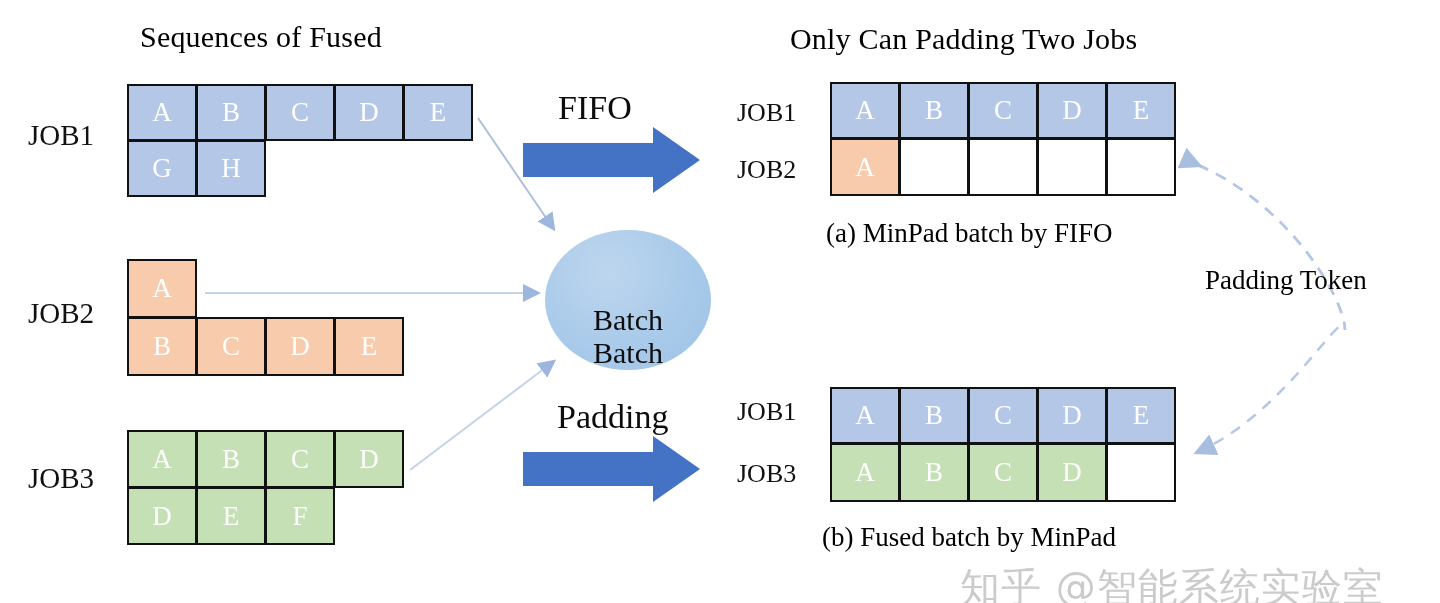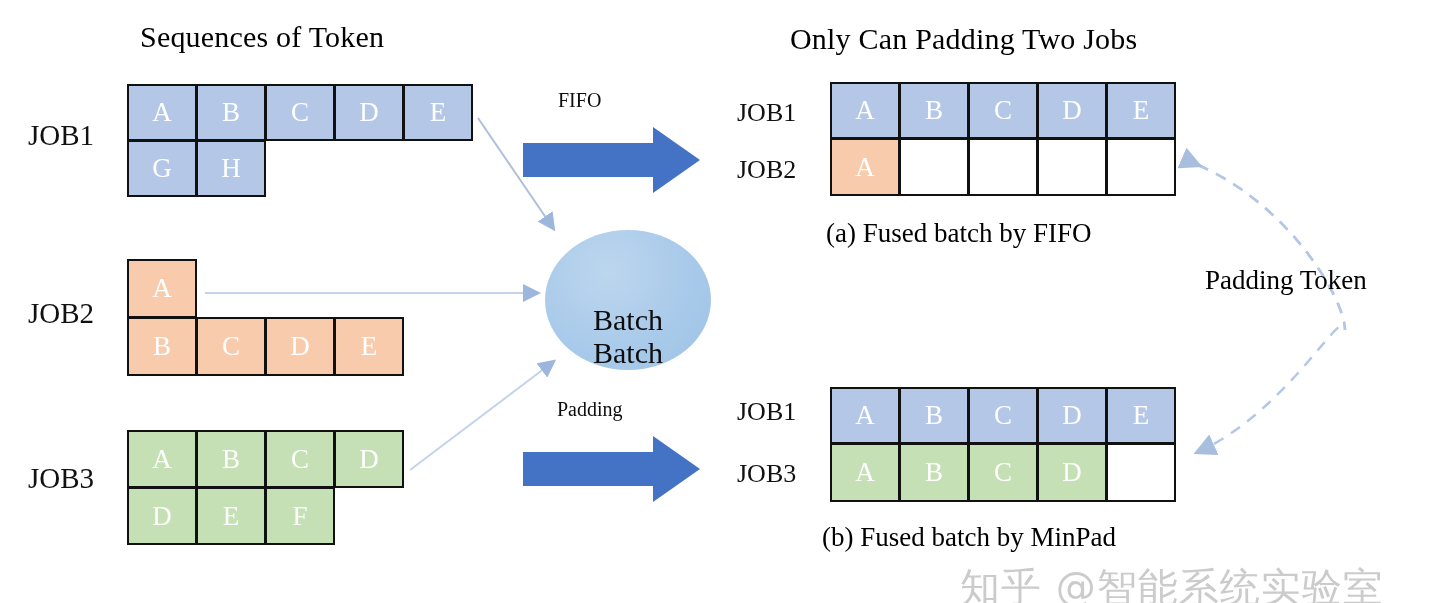--- a/index.html
+++ b/index.html
@@ -81,21 +81,21 @@
 
   .padlabel{
     font-family:"Liberation Serif", serif;
     font-size:27px;
     color:#000000;
     white-space:nowrap;
   }
 
   .arrowlabel{
     font-family:"Liberation Serif", serif;
-    font-size:20px;
+    font-size:34px;
     color:#0d0d0d;
     white-space:nowrap;
   }
 
   
   .watermark{
     position:absolute;
     font-family:"DejaVu Sans", sans-serif;
     font-size:40px;
     color:rgba(130,130,130,0.42);
@@ -141,21 +141,21 @@
     <g>
       <path d="M523,452 L653,452 L653,436 L700,469 L653,502 L653,486 L523,486 Z" fill="#4472c4"></path>
     </g>
 
     <g>
       <path d="M1198,165 C1290,205 1345,300 1345,330 C1345,300 1290,410 1198,452" fill="none" stroke="#b4c7e7" stroke-width="2.5" stroke-dasharray="11,9" marker-end="url(#dashhead)"></path>
       <path d="M1198,165 C1290,205 1345,300 1345,330" fill="none" stroke="#b4c7e7" stroke-width="2.5" stroke-dasharray="11,9" marker-start="url(#dashhead)"></path>
     </g>
   </svg>
 
-  <div class="abs heading" style="left:140px;top:20px;">Sequences of Token</div>
+  <div class="abs heading" style="left:140px;top:20px;">Sequences of Fused</div>
 
   <div class="abs heading" style="left:790px;top:22px;">Only Can Padding Two Jobs</div>
 
   <div class="abs joblabel" style="left:28px;top:119px;">JOB1</div>
   <div class="abs" style="left:127px;top:84px;width:350px;height:112px;">
     <div class="cell blue" style="left:0px;top:0px;width:70px;height:57px;">A</div>
     <div class="cell blue" style="left:69px;top:0px;width:70px;height:57px;">B</div>
     <div class="cell blue" style="left:138px;top:0px;width:70px;height:57px;">C</div>
     <div class="cell blue" style="left:207px;top:0px;width:70px;height:57px;">D</div>
     <div class="cell blue" style="left:276px;top:0px;width:70px;height:57px;">E</div>
@@ -201,21 +201,21 @@
     <div class="cell blue" style="left:207px;top:0px;width:70px;height:57px;">D</div>
     <div class="cell blue" style="left:276px;top:0px;width:70px;height:57px;">E</div>
 
     <div class="cell orange" style="left:0px;top:56px;width:70px;height:58px;">A</div>
     <div class="cell empty" style="left:69px;top:56px;width:70px;height:58px;"></div>
     <div class="cell empty" style="left:138px;top:56px;width:70px;height:58px;"></div>
     <div class="cell empty" style="left:207px;top:56px;width:70px;height:58px;"></div>
     <div class="cell empty" style="left:276px;top:56px;width:70px;height:58px;"></div>
   </div>
 
-  <div class="abs caption" style="left:826px;top:218px;">(a) Fused batch by FIFO</div>
+  <div class="abs caption" style="left:826px;top:218px;">(a) MinPad batch by FIFO</div>
 
   <div class="abs joblabel-sm" style="left:737px;top:397px;">JOB1</div>
   <div class="abs joblabel-sm" style="left:737px;top:459px;">JOB3</div>
 
   <div class="abs" style="left:830px;top:387px;width:350px;height:116px;">
     <div class="cell blue" style="left:0px;top:0px;width:70px;height:57px;">A</div>
     <div class="cell blue" style="left:69px;top:0px;width:70px;height:57px;">B</div>
     <div class="cell blue" style="left:138px;top:0px;width:70px;height:57px;">C</div>
     <div class="cell blue" style="left:207px;top:0px;width:70px;height:57px;">D</div>
     <div class="cell blue" style="left:276px;top:0px;width:70px;height:57px;">E</div>

